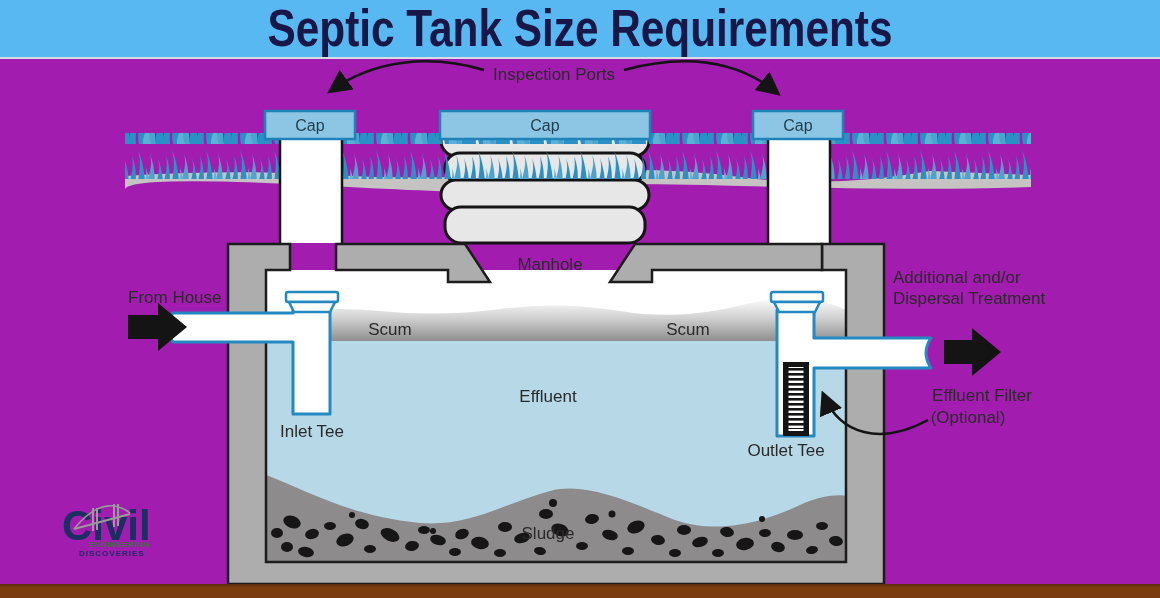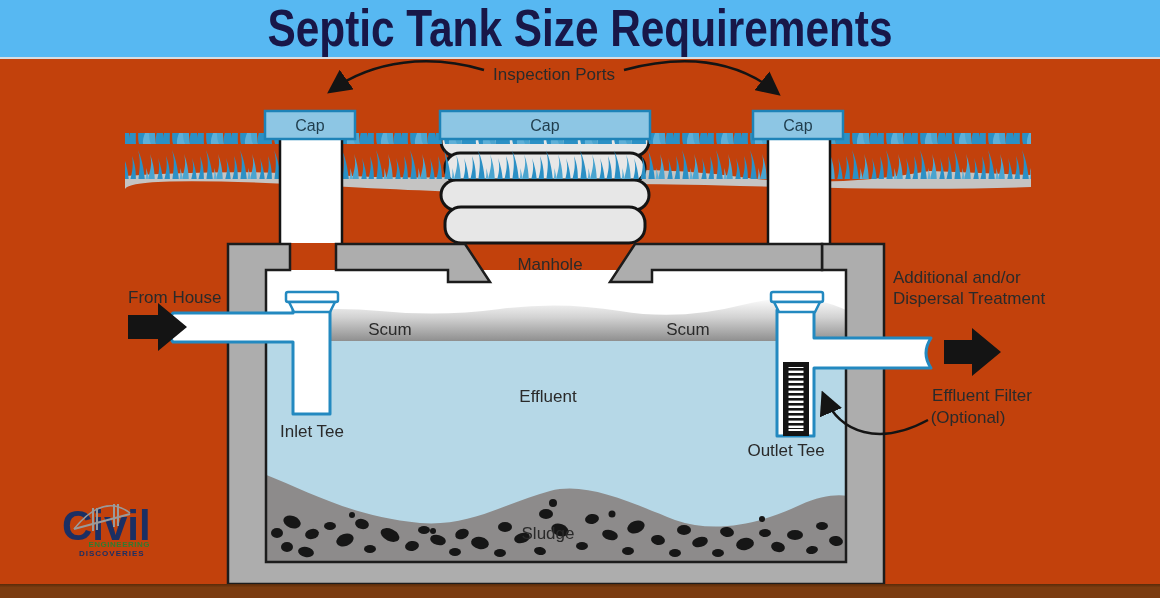--- a/index.html
+++ b/index.html
@@ -1,19 +1,19 @@
 <!DOCTYPE html>
 <html><head>
 <meta charset="utf-8">
 <style>
   html,body{margin:0;padding:0;background:#ffffff;}
   #stage{
     position:relative;
     width:1160px;height:598px;
-    background:#c2410c;
+    background:#a21caf;
     overflow:hidden;
     font-family:"Liberation Sans", sans-serif;
   }
   svg text{ font-family:"Liberation Sans", sans-serif; }
   .lbl{ fill:#2a2a2a; font-size:17px; }
   .lbl-sm{ fill:#1f3d4d; font-size:16px; }
 </style>
 </head>
 <body>
 

